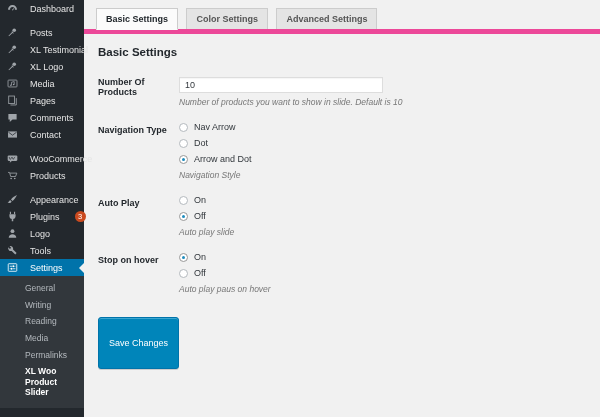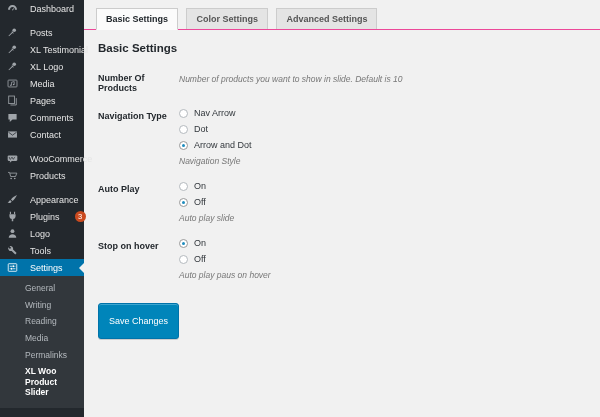--- a/index.html
+++ b/index.html
@@ -15,38 +15,38 @@
   .menu-item.active { background:#0073aa; color:#fff; }
   .notch { position:absolute; right:0; top:50%; margin-top:-5px; width:0; height:0;
            border-top:5px solid transparent; border-bottom:5px solid transparent; border-right:5px solid #f1f1f1; }
   .badge { background:#ca4a1f; color:#fff; border-radius:50%; width:11px; height:11px; line-height:11px; text-align:center; font-size:7.5px; margin-left:3px; flex:none; }
   .submenu { background:#32373c; padding:4px 0 7px; }
   .submenu-item { padding:3px 13px 3px 25px; color:#b4b9be; font-size:8.5px; cursor:pointer; line-height:1.25; }
   .submenu-item.current { color:#fff; font-weight:bold; padding-right:10px; }
 
   
   .main { flex:1; background:#f1f1f1; display:flex; flex-direction:column; min-width:0; }
-  .tabbar { padding:8px 12px 0; border-bottom:1px solid #ec4899; }
+  .tabbar { padding:8px 12px 0; border-bottom:5px solid #ec4899; }
   .tab { display:inline-block; vertical-align:bottom; padding:5px 9px; font-size:9px; font-weight:bold;
          background:#e4e4e4; color:#555; border:1px solid #ccc; border-bottom:none; margin-right:4px; cursor:pointer; }
   .tab.active { background:#fbfbfb; color:#23282d; margin-bottom:-1px; border-bottom:1px solid #fbfbfb; position:relative; }
   .content { padding:8px 14px; }
   .page-title { font-size:11.5px; font-weight:bold; color:#23282d; margin:4px 0 16px; }
   .form-row { display:flex; margin-bottom:15px; }
   .form-label { width:81px; flex:none; font-size:9px; font-weight:bold; color:#23282d; padding-top:3px; }
   .form-control { flex:1; }
   .text-input { width:204px; height:16px; border:1px solid #ddd; background:#fff; font-size:9px; color:#32373c;
                 padding:1px 5px; font-family:inherit; box-shadow:inset 0 1px 1px rgba(0,0,0,.04); }
   .helper { font-style:italic; font-size:8.5px; color:#777; margin-top:4px; }
   .option { display:flex; align-items:center; margin-bottom:6px; font-size:9px; color:#32373c; cursor:pointer; }
   .radio { width:9px; height:9px; border:1px solid #b4b9be; border-radius:50%; background:#fff; margin-right:6px; position:relative; flex:none; }
   .radio.checked { border-color:#999; }
   .radio.checked::after { content:''; position:absolute; left:2px; top:2px; width:3px; height:3px; border-radius:50%; background:#1e8cbe; }
   .save-btn { margin-top:8px; background:#0085ba; border:1px solid #0073aa; color:#fff; font-size:9px; font-family:inherit;
-              padding:12px 10px; border-radius:3px; cursor:pointer; box-shadow:inset 0 1px 0 rgba(120,200,230,.5), 0 1px 0 rgba(0,0,0,.15); }
+              padding:20px 10px; border-radius:3px; cursor:pointer; box-shadow:inset 0 1px 0 rgba(120,200,230,.5), 0 1px 0 rgba(0,0,0,.15); }
 </style>
 </head>
 <body>
 
 <div class="app">
 
   <div class="sidebar">
 
     <div class="menu-item">
       <svg viewBox="0 0 16 16">
@@ -185,20 +185,21 @@
       <span class="tab">Advanced Settings</span>
     </div>
 
     <div class="content">
       <div class="page-title">Basic Settings</div>
 
       
       <div class="form-row">
         <div class="form-label">Number Of Products</div>
         <div class="form-control">
+          <input class="text-input" type="text" value="10" style="">
           <div class="helper">Number of products you want to show in slide. Default is 10</div>
         </div>
       </div>
 
       
       <div class="form-row">
         <div class="form-label">Navigation Type</div>
         <div class="form-control">
           <div class="option">
             <span class="radio"></span>

